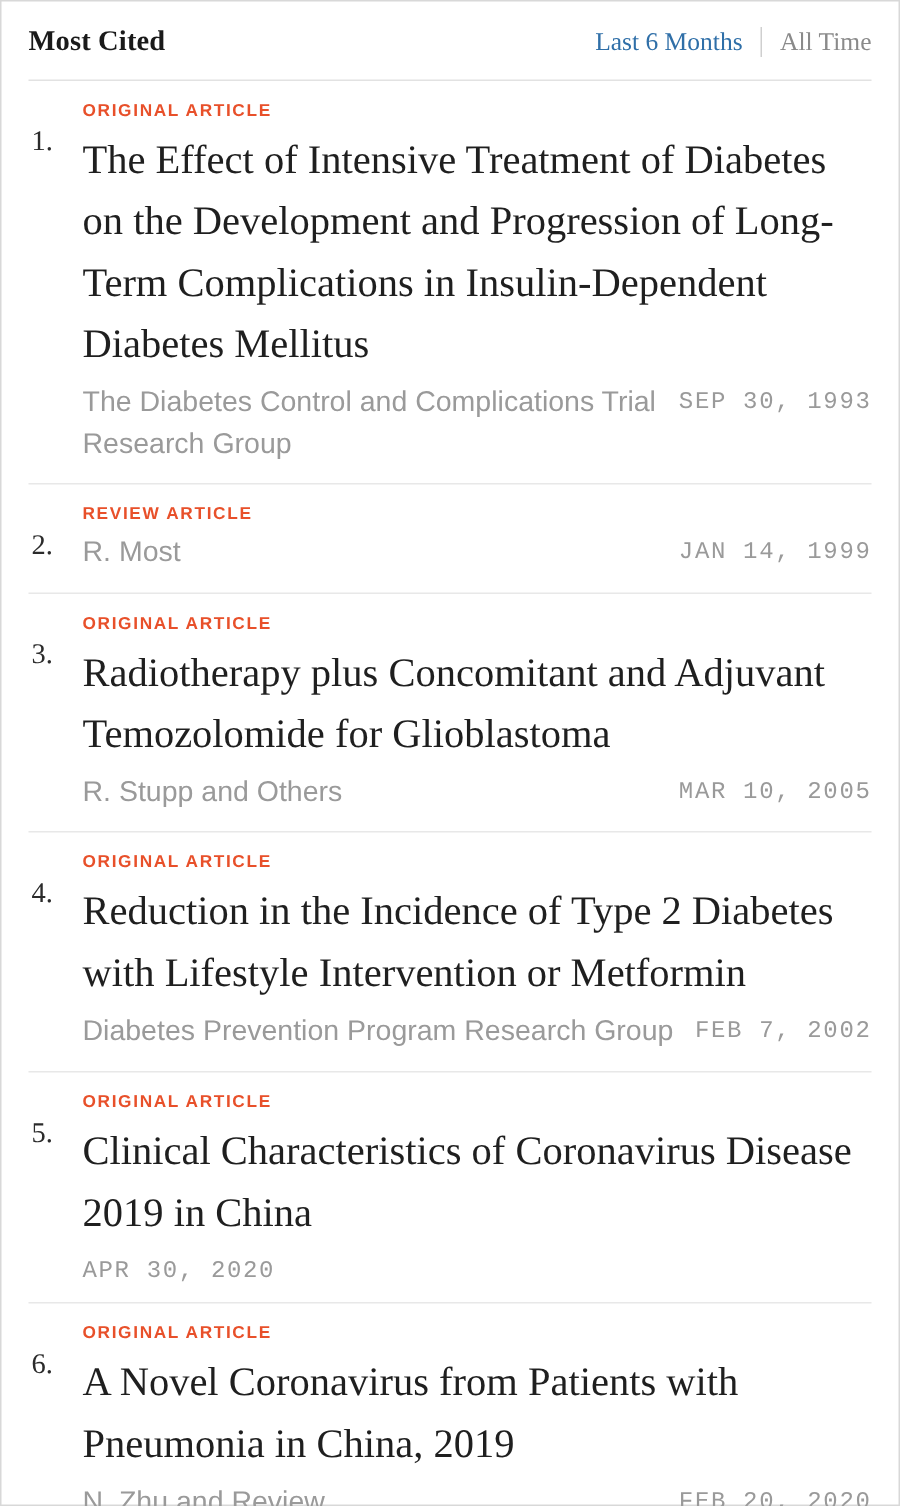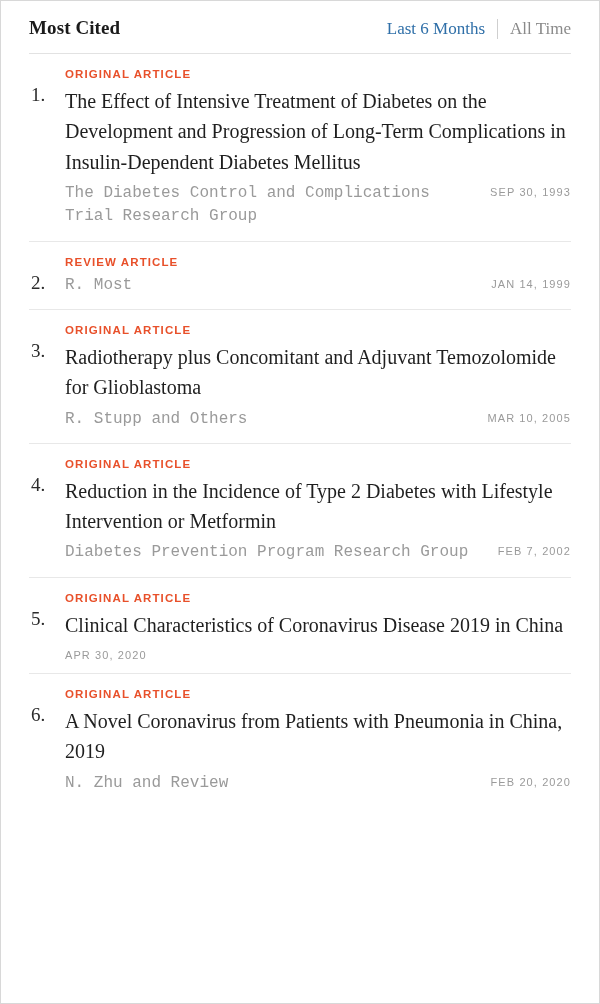--- a/index.html
+++ b/index.html
@@ -13,21 +13,21 @@
     font-family: "Liberation Serif", serif;
     color: #1a1a1a;
     overflow: hidden;
   }
   .panel {
     box-sizing: border-box;
     width: 600px;
     height: 1004px;
     border: 1px solid #d8d8d8;
     background: #fff;
-    padding: 0 28px;
+    padding: 0 18px;
   }
   
   .header {
     display: flex;
     align-items: baseline;
     justify-content: space-between;
     padding: 16px 0 14px 0;
   }
   .header-title {
     font-family: "Liberation Serif", serif;
@@ -89,42 +89,42 @@
     font-family: "Liberation Sans", sans-serif;
     font-size: 11.5px;
     font-weight: bold;
     letter-spacing: 1.1px;
     color: #e8502a;
     text-transform: uppercase;
     margin-bottom: 6px;
   }
   .title {
     font-family: "Liberation Serif", serif;
-    font-size: 20px;
+    font-size: 27px;
     line-height: 1.52;
     color: #1f1f1f;
     cursor: pointer;
   }
   .meta {
     display: flex;
     align-items: flex-start;
     justify-content: space-between;
     margin-top: 5px;
     gap: 12px;
   }
   .authors {
-    font-family: Liberation Mono, monospace;
-    font-size: 16px;
+    font-family: Liberation Sans, sans-serif;
+    font-size: 19px;
     line-height: 1.45;
     color: #9a9a9a;
     flex: 1 1 auto;
   }
   .date {
-    font-family: Liberation Sans, sans-serif;
-    font-size: 11px;
+    font-family: Liberation Mono, monospace;
+    font-size: 16px;
     letter-spacing: 1.1px;
     color: #9a9a9a;
     white-space: nowrap;
     flex: 0 0 auto;
     padding-top: 4px;
   }
 </style>
 </head>
 <body>
 

